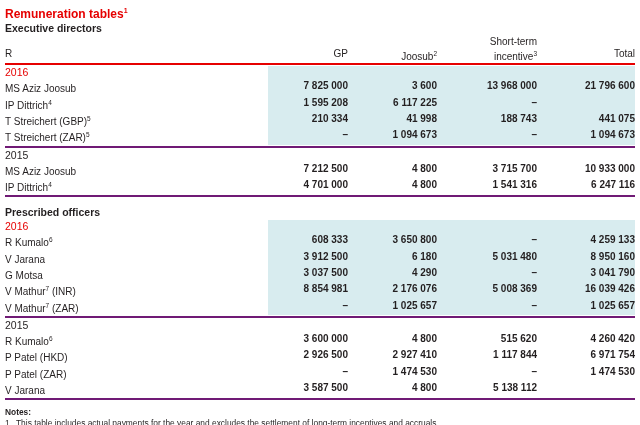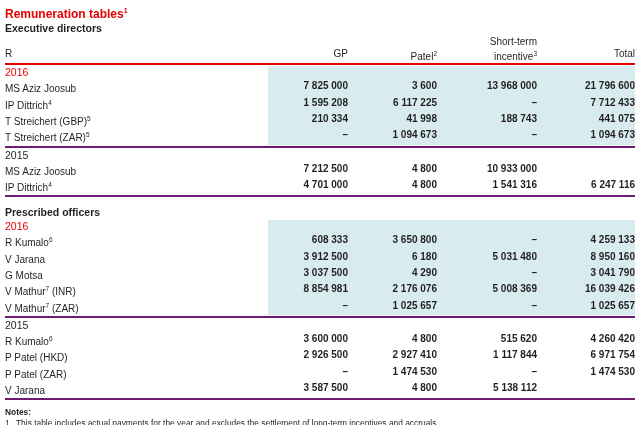--- a/index.html
+++ b/index.html
@@ -59,21 +59,21 @@
     <div class="grid l1">
       <div class="n"></div>
       <div class="c"></div>
       <div class="c"></div>
       <div class="c">Short-term</div>
       <div class="c"></div>
     </div>
     <div class="grid l2">
       <div class="n">R</div>
       <div class="c">GP</div>
-      <div class="c"><span>Patel</span><sup>2</sup></div>
+      <div class="c"><span>Joosub</span><sup>2</sup></div>
       <div class="c"><span>incentive</span><sup>3</sup></div>
       <div class="c">Total</div>
     </div>
   </div>
 
   <div class="grp hl">
     <div class="row grid">
         <div class="n year red">2016</div>
         <div class="c"></div>
         <div class="c"></div>
@@ -85,21 +85,20 @@
       <div class="c">7 825 000</div>
       <div class="c">3 600</div>
       <div class="c">13 968 000</div>
       <div class="c">21 796 600</div>
     </div>
     <div class="row grid">
       <div class="n"><span>IP Dittrich</span><sup>4</sup><span></span></div>
       <div class="c">1 595 208</div>
       <div class="c">6 117 225</div>
       <div class="c">–</div>
-      <div class="c">7 712 433</div>
     </div>
     <div class="row grid">
       <div class="n"><span>T Streichert (GBP)</span><sup>5</sup><span></span></div>
       <div class="c">210 334</div>
       <div class="c">41 998</div>
       <div class="c">188 743</div>
       <div class="c">441 075</div>
     </div>
     <div class="row grid">
       <div class="n"><span>T Streichert (ZAR)</span><sup>5</sup><span></span></div>
@@ -115,20 +114,21 @@
         <div class="n year">2015</div>
         <div class="c"></div>
         <div class="c"></div>
         <div class="c"></div>
         <div class="c"></div>
       </div>
     <div class="row grid">
       <div class="n"><span>MS Aziz Joosub</span><sup></sup><span></span></div>
       <div class="c">7 212 500</div>
       <div class="c">4 800</div>
+      <div class="c">3 715 700</div>
       <div class="c">10 933 000</div>
     </div>
     <div class="row grid">
       <div class="n"><span>IP Dittrich</span><sup>4</sup><span></span></div>
       <div class="c">4 701 000</div>
       <div class="c">4 800</div>
       <div class="c">1 541 316</div>
       <div class="c">6 247 116</div>
     </div>
   </div>

